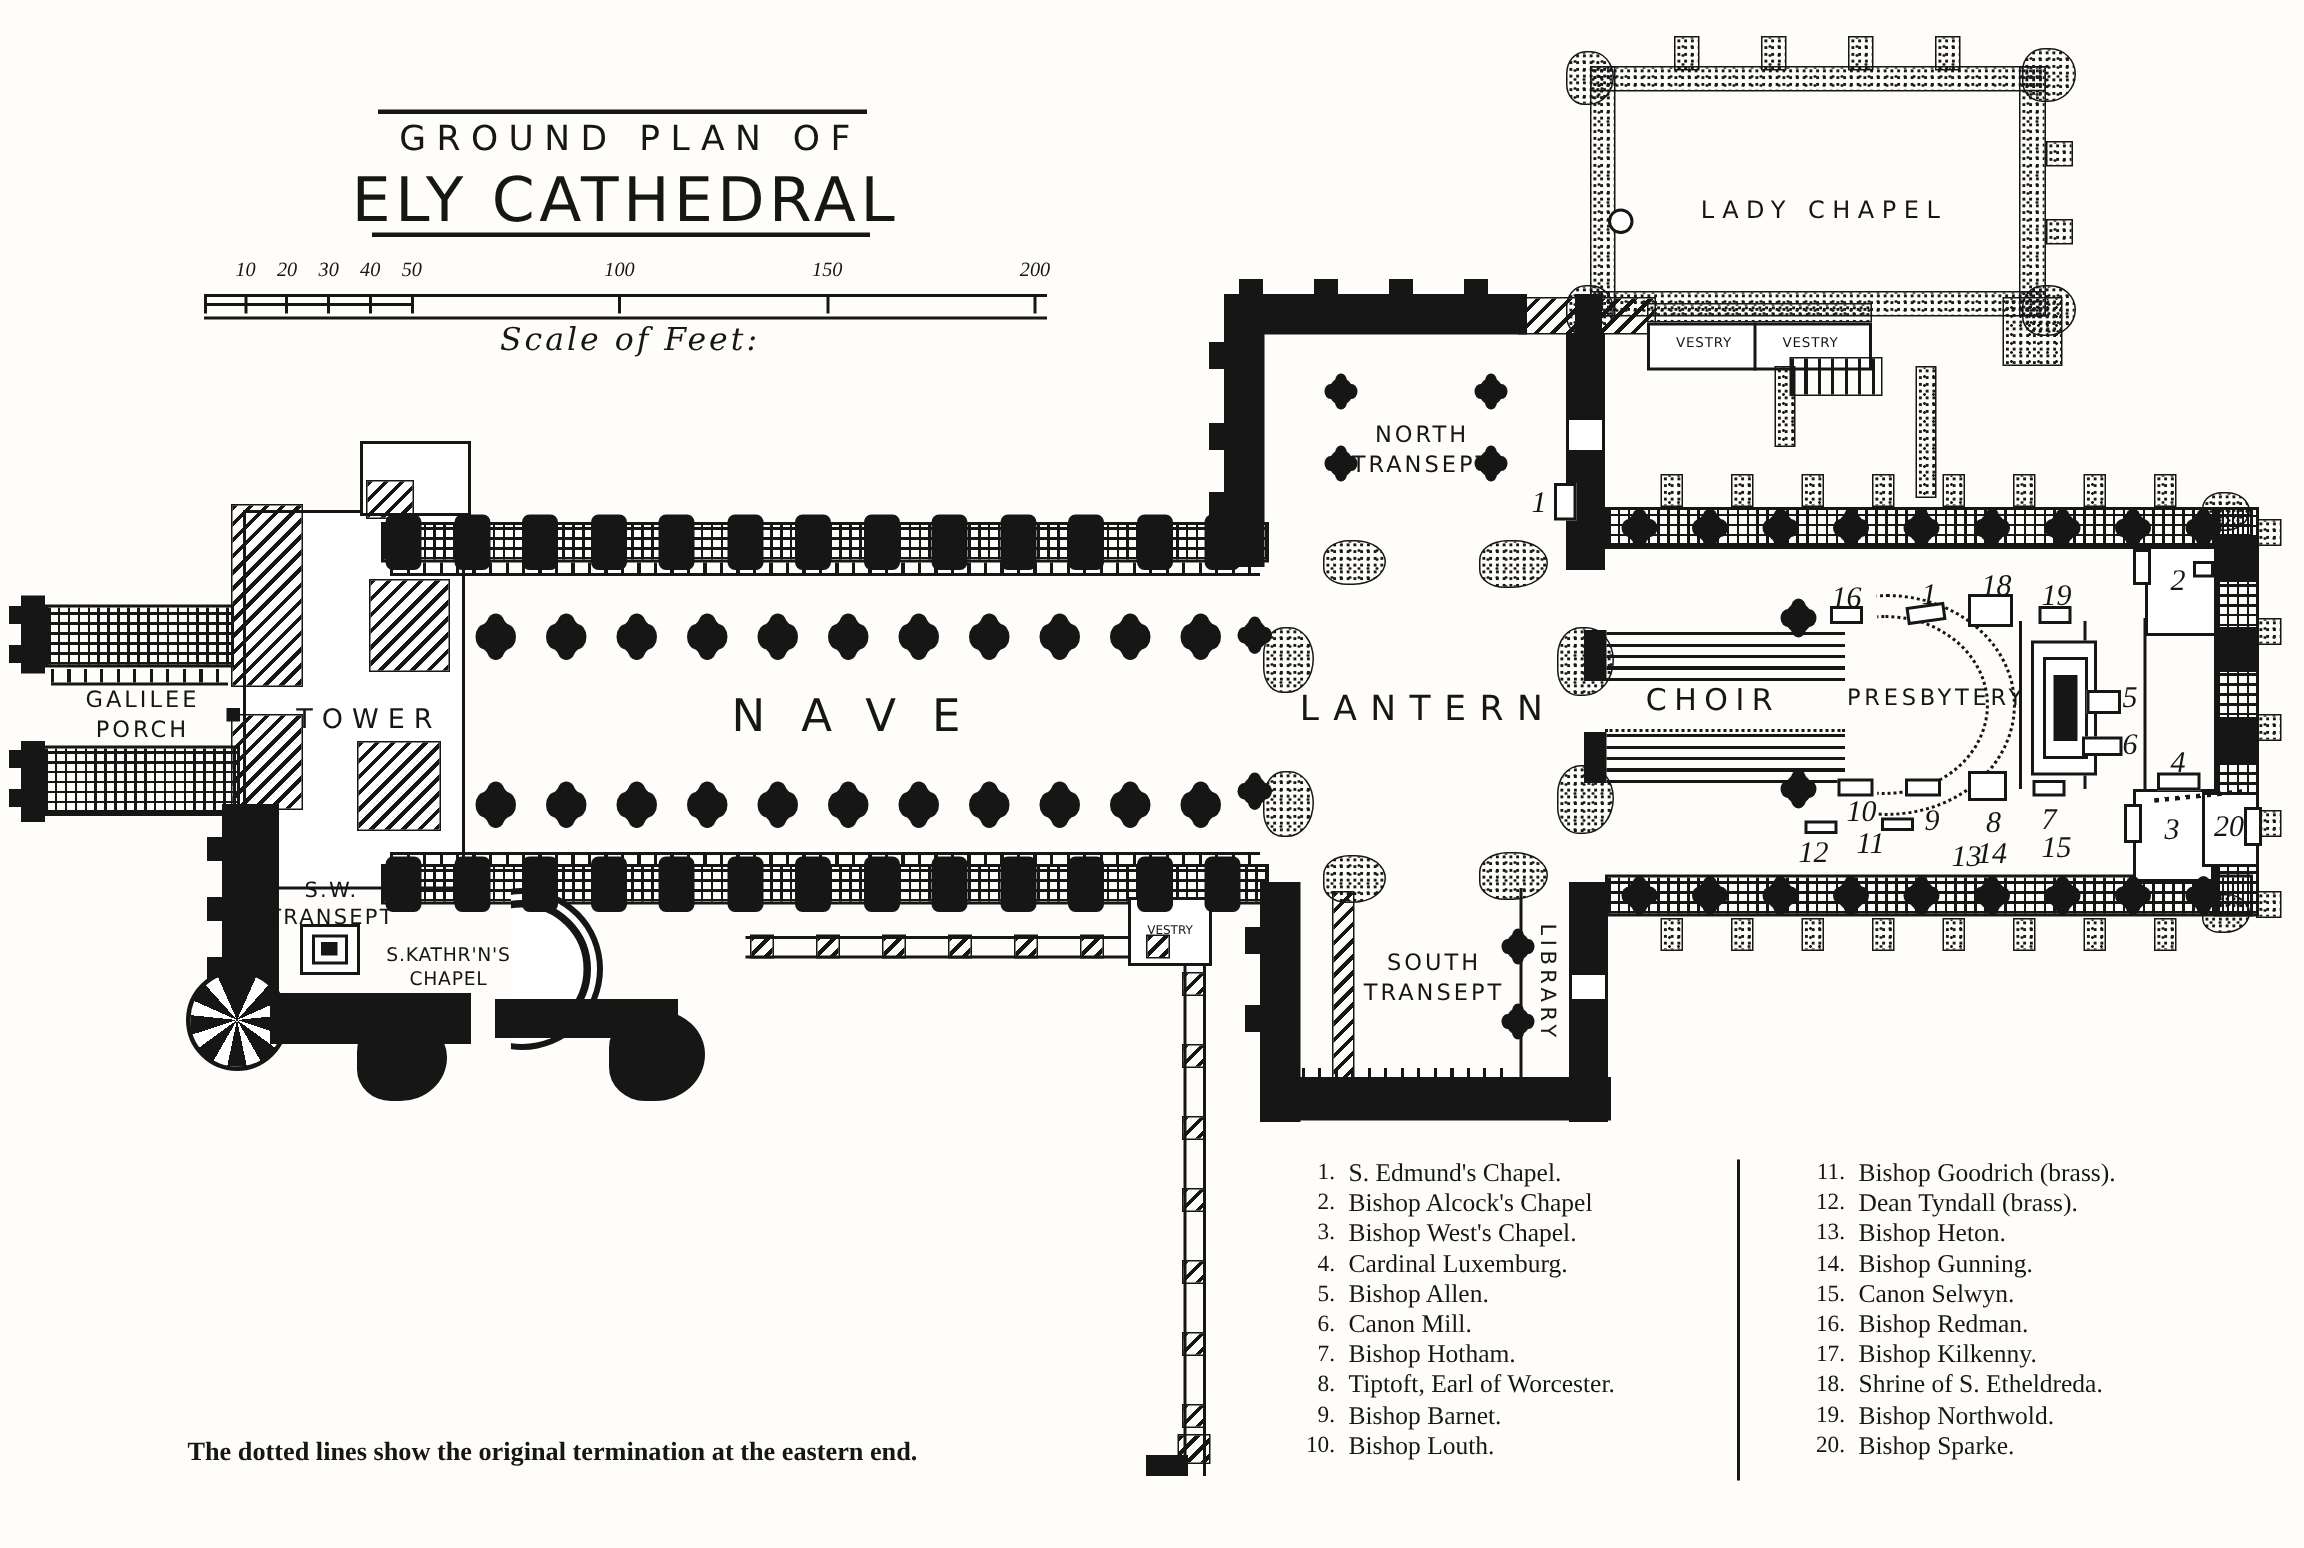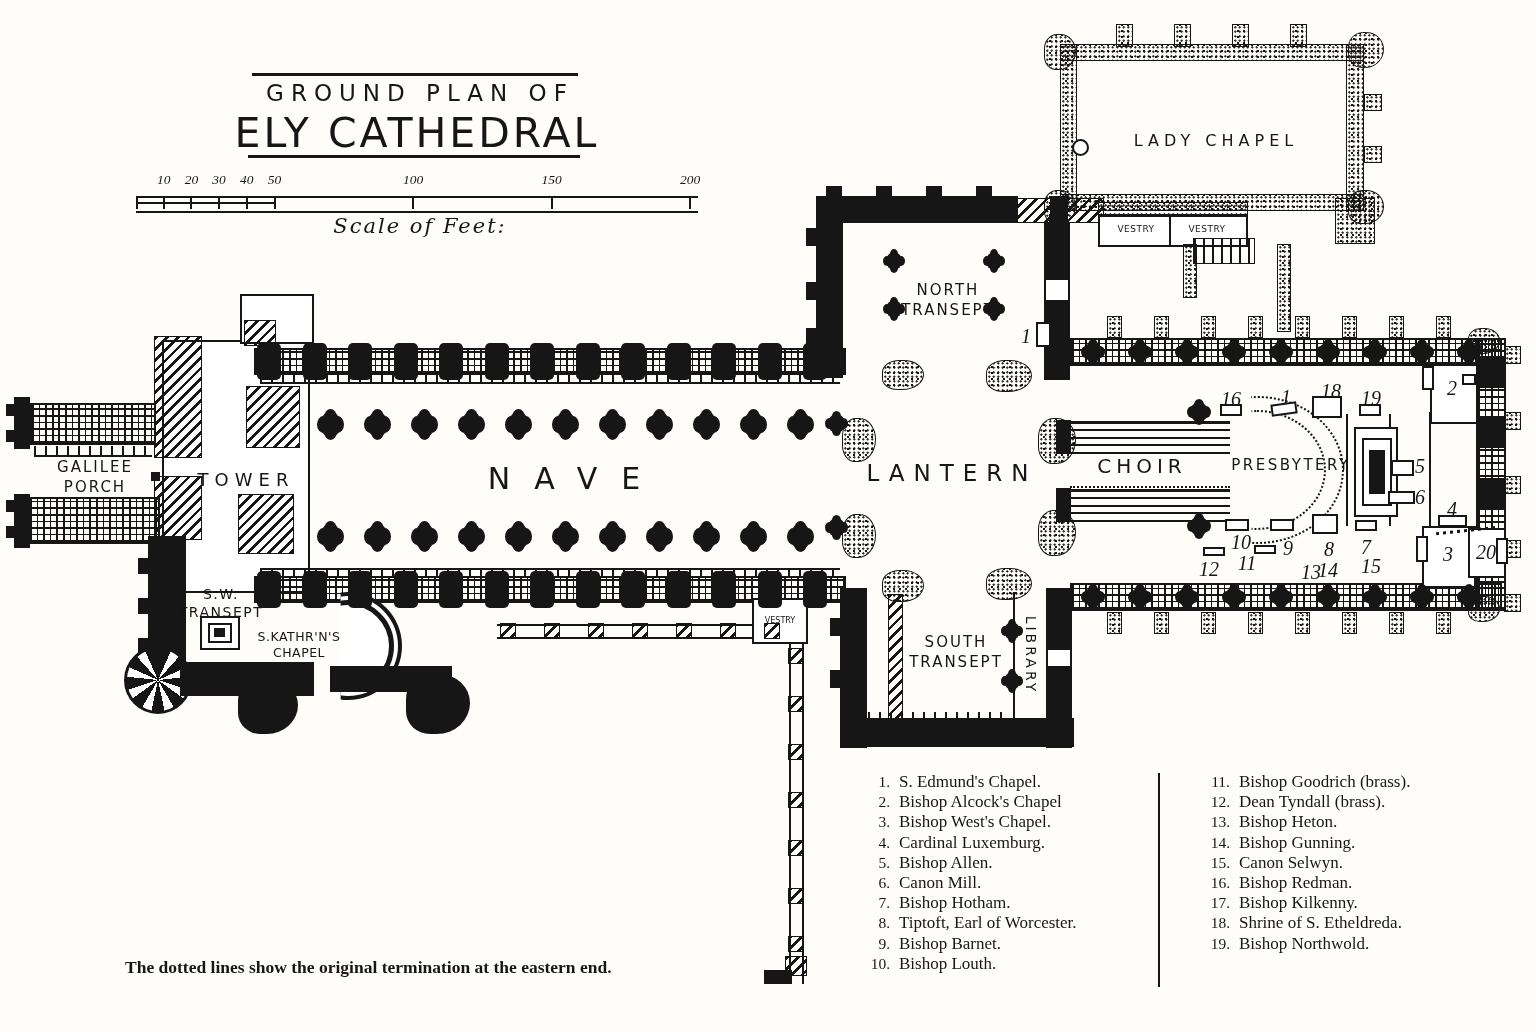--- a/index.html
+++ b/index.html
@@ -502,16 +502,20 @@
         <span>Bishop Kilkenny.</span>
       </div>
       <div class="mon-row">
         <span class="mon-num">18.</span>
         <span>Shrine of S. Etheldreda.</span>
       </div>
       <div class="mon-row">
         <span class="mon-num">19.</span>
         <span>Bishop Northwold.</span>
       </div>
+      <div class="mon-row">
+        <span class="mon-num">20.</span>
+        <span>Bishop Sparke.</span>
+      </div>
     </div>
 
   <div id="footnote">The dotted lines show the original termination at the eastern end.</div>
 </div>
 
 </body></html>

